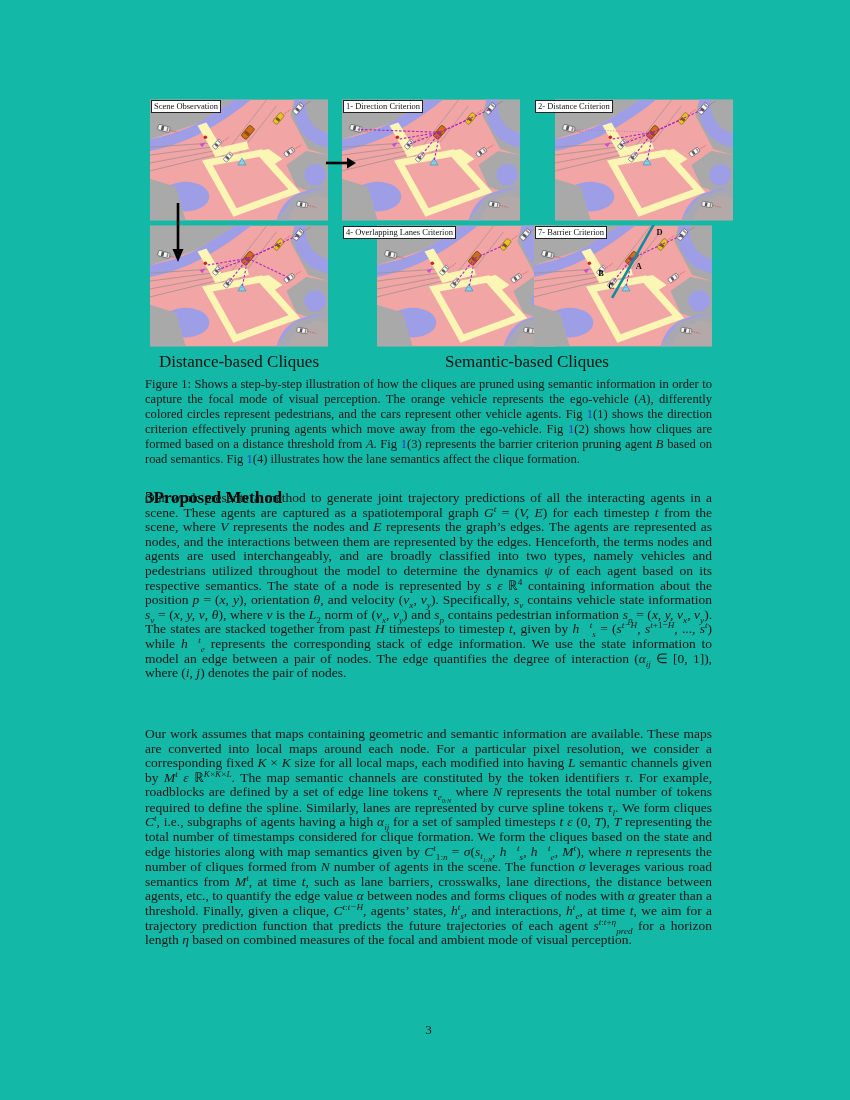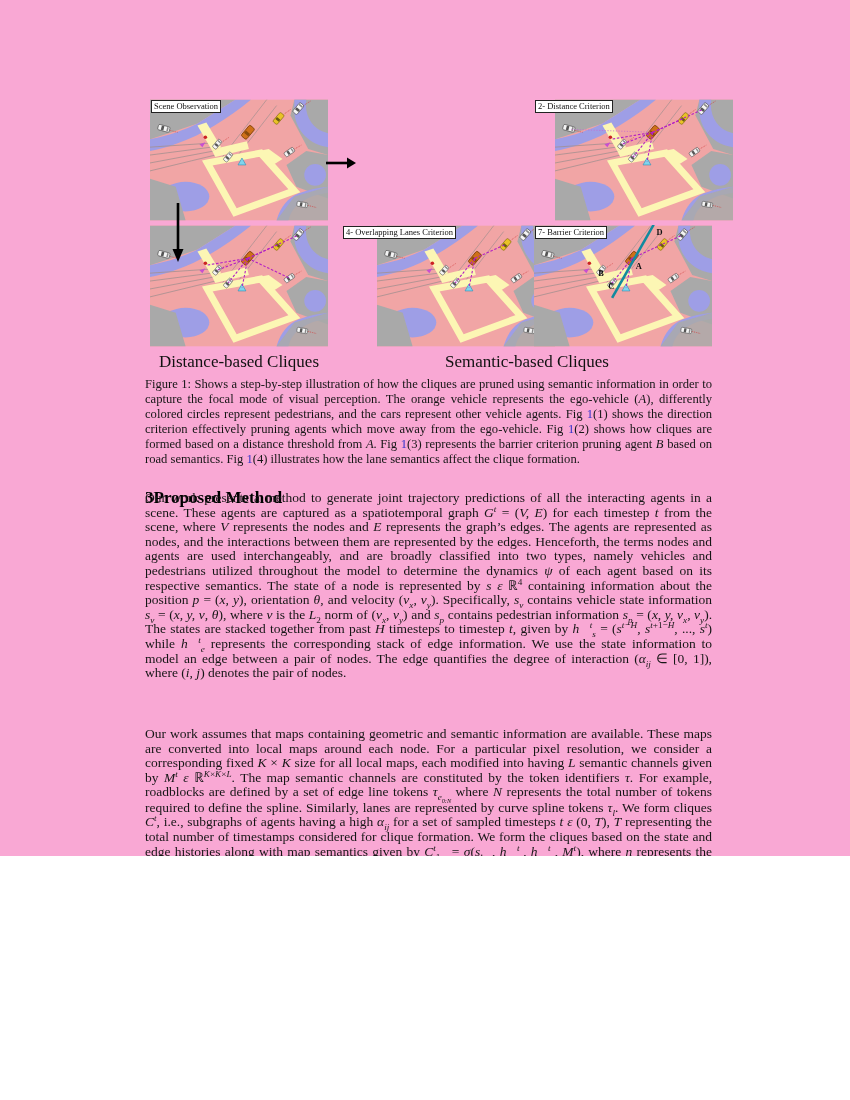--- a/index.html
+++ b/index.html
@@ -1,16 +1,16 @@
 <!DOCTYPE html>
 <html><head>
 <meta charset="utf-8">
 <style>
   html,body{margin:0;padding:0;background:#ffffff;}
-  .page{position:relative;width:850px;height:856px;background:#f9a8d4;
+  .page{position:relative;width:850px;height:1100px;background:#14b8a6;
         font-family:"Liberation Serif",serif;color:#161616;overflow:hidden;}
 
   
   .figure-area{position:absolute;left:150px;top:99px;width:562px;height:272px;}
   .panel{position:absolute;width:178px;height:122px;}
   .panel svg{display:block;width:178px;height:122px;}
   .panel-label{position:absolute;top:1px;left:1px;background:#ffffff;border:1px solid #222;
                font-size:8.5px;line-height:10.5px;padding:0 2px;white-space:nowrap;color:#111;}
   .panel-label:empty{display:none;}
   .p-1{left:0;top:0;} .p-2{left:192px;top:0;} .p-3{left:384px;top:0;padding-left:21px;}
@@ -109,20 +109,35 @@
 
   <div class="figure-area">
 
     <div class="panel p-1">
       <svg viewBox="0 0 180 122">
           <use href="#scene-base"></use>
         </svg>
       <div class="panel-label">Scene Observation</div>
     </div>
 
+    <div class="panel p-2">
+      <svg viewBox="0 0 180 122">
+        <use href="#scene-base"></use>
+        <g stroke="#b31fc4" stroke-width="1.1" stroke-dasharray="2.6 1.7" fill="none">
+          <path d="M99,33 L16,30"></path>
+            <path d="M99,33 L149,10"></path>
+            <path d="M99,33 L130,19"></path>
+          <path d="M99,33 L68,45"></path>
+            <path d="M99,33 L79,58"></path>
+            <path d="M99,33 L57,40"></path>
+            <path d="M99,33 L93,63"></path>
+        </g>
+      </svg>
+      <div class="panel-label">1- Direction Criterion</div>
+    </div>
 
     <div class="panel p-3">
       <svg viewBox="0 0 180 122">
         <use href="#scene-base"></use>
         <path d="M99,33 L16,30" stroke="#c36ad1" stroke-width="0.8" stroke-dasharray="1.2 1.6" fill="none"></path>
         <g stroke="#b31fc4" stroke-width="1.1" stroke-dasharray="2.6 1.7" fill="none">
           <path d="M99,33 L149,10"></path>
             <path d="M99,33 L130,19"></path>
           <path d="M99,33 L68,45"></path>
             <path d="M99,33 L79,58"></path>

